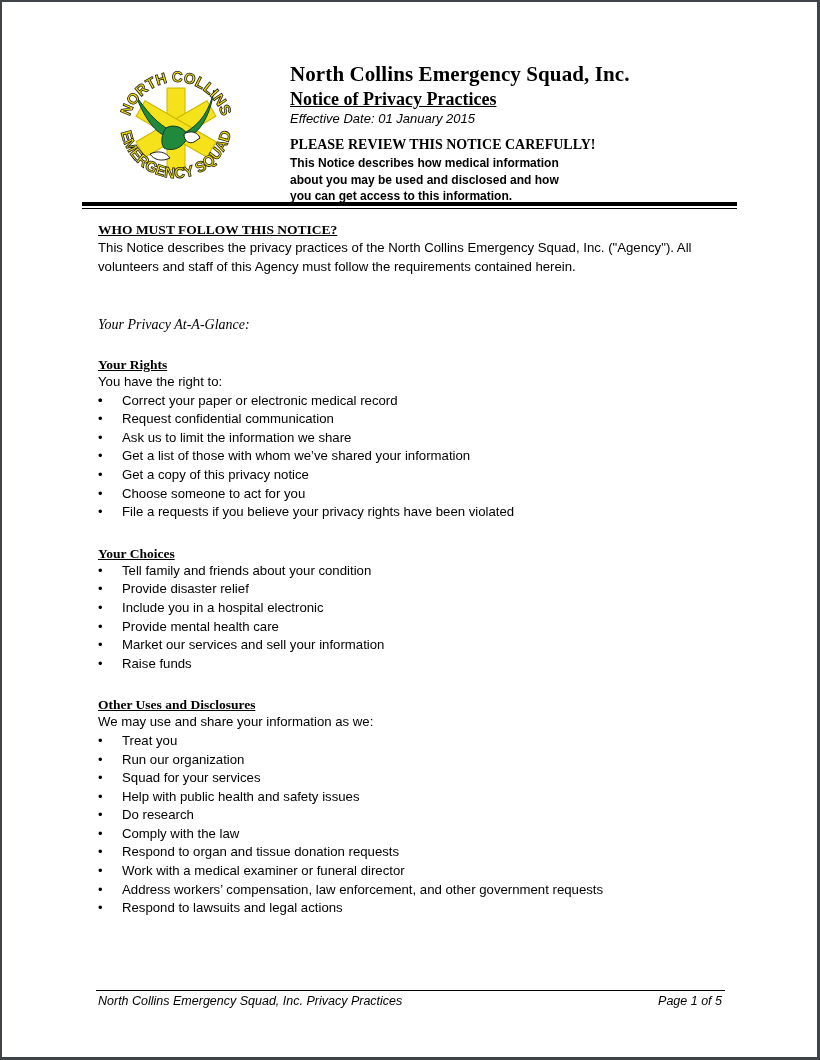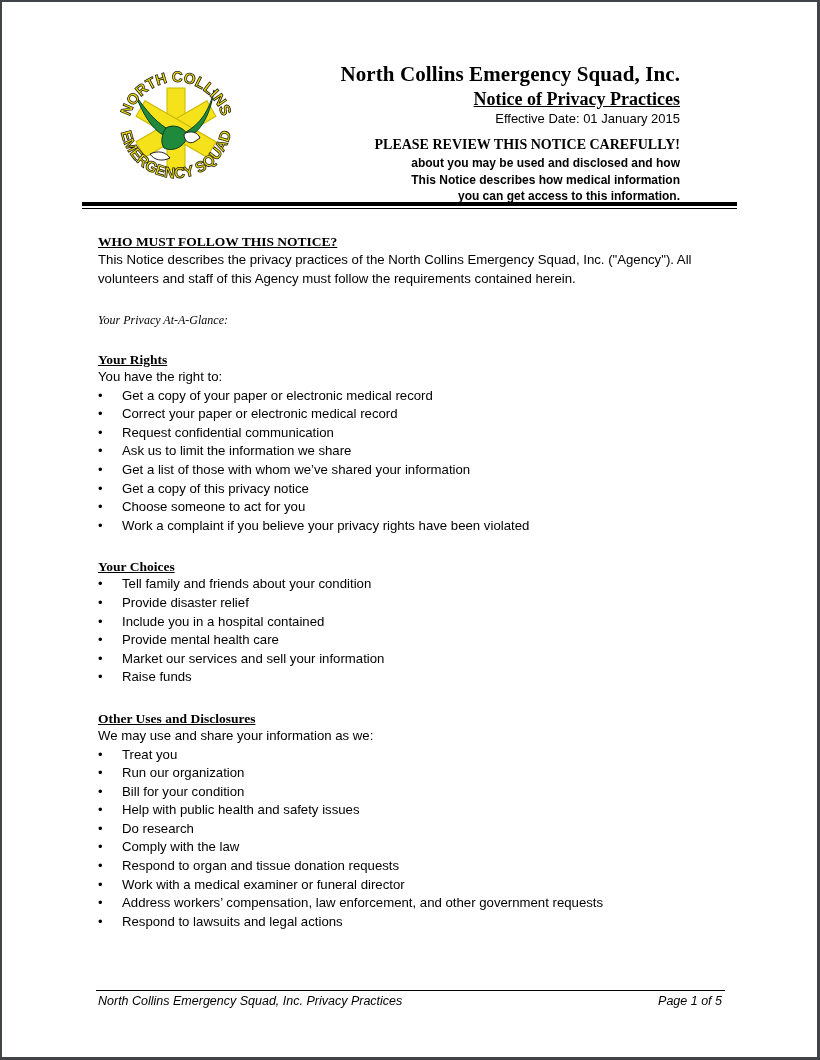--- a/index.html
+++ b/index.html
@@ -11,33 +11,33 @@
     }
     .page-frame {
       position: absolute; left: 0; top: 0; width: 820px; height: 1060px;
       box-sizing: border-box;
       border-top: 2px solid #404347;
       border-left: 2px solid #404347;
       border-right: 3px solid #404347;
       border-bottom: 3px solid #404347;
     }
     .logo { position: absolute; left: 106px; top: 58px; width: 140px; height: 140px; }
-    .hdr { position: absolute; left: 290px; width: 390px; text-align: right; }
+    .hdr { position: absolute; left: 290px; width: 390px; text-align: left; }
     .org-name { top: 62px; font-family: "Liberation Serif", serif; font-weight: bold; font-size: 21px; letter-spacing: 0.1px; }
     .notice-title { top: 89px; font-family: "Liberation Serif", serif; font-weight: bold; font-size: 18px; text-decoration: underline; }
-    .eff-date { top: 111px; font-size: 13px; }
+    .eff-date { top: 111px; font-style: italic; font-size: 13px; }
     .review { top: 137px; font-family: "Liberation Serif", serif; font-weight: bold; font-size: 14px; }
     .desc { top: 155px; font-weight: bold; font-size: 12px; line-height: 16.5px; }
     .rule-thick { position: absolute; left: 82px; top: 202px; width: 655px; height: 4px; background: #000; }
     .rule-thin { position: absolute; left: 82px; top: 208px; width: 655px; height: 1px; background: #000; }
     .content { position: absolute; left: 98px; top: 222px; width: 630px; font-size: 13.2px; }
     .sec-heading { font-family: "Liberation Serif", serif; font-weight: bold; font-size: 13.5px; text-decoration: underline; margin-top: 24px; }
-    .who-heading { margin-top: 12px; font-family: Liberation Serif, serif; }
+    .who-heading { margin-top: 0; font-family: Liberation Serif, serif; }
     .para { line-height: 19px; }
-    .glance { margin-top: 25px; font-family: "Liberation Serif", serif; font-style: italic; font-size: 12px; }
+    .glance { margin-top: 41px; font-family: "Liberation Serif", serif; font-style: italic; font-size: 14px; }
     .block { margin-top: 14px; }
     .intro { line-height: 18.6px; }
     ul.bullets { list-style: none; margin: 0; padding: 0; }
     ul.bullets li { position: relative; padding-left: 24px; line-height: 18.6px; }
     ul.bullets li .dot { position: absolute; left: 0; top: 0; font-size: 13px; }
     .footer-rule { position: absolute; left: 96px; top: 990px; width: 629px; height: 1px; background: #000; }
     .footer-left { position: absolute; left: 98px; top: 994px; font-style: italic; font-size: 12.5px; }
     .footer-right { position: absolute; right: 98px; top: 994px; font-style: italic; font-size: 12.5px; }
   </style>
 </head>
@@ -69,67 +69,67 @@
   <text class="logo-text" font-family="Liberation Sans, sans-serif" font-weight="bold" font-size="15" fill="#f2e000" stroke="#1a1a1a" stroke-width="0.8">
     <textPath href="#arcBot" startOffset="50%" text-anchor="middle">EMERGENCY SQUAD</textPath>
   </text>
 </svg>
 
 <div class="hdr org-name">North Collins Emergency Squad, Inc.</div>
 <div class="hdr notice-title">Notice of Privacy Practices</div>
 <div class="hdr eff-date">Effective Date: 01 January 2015</div>
 <div class="hdr review">PLEASE REVIEW THIS NOTICE CAREFULLY!</div>
 <div class="hdr desc">
+  <div>This Notice describes how medical information</div>
   <div>about you may be used and disclosed and how</div>
-  <div>This Notice describes how medical information</div>
   <div>you can get access to this information.</div>
 </div>
 
 <div class="rule-thick"></div>
 <div class="rule-thin"></div>
 
 <div class="content">
   <div class="sec-heading who-heading">WHO MUST FOLLOW THIS NOTICE?</div>
   <div class="para">This Notice describes the privacy practices of the North Collins Emergency Squad, Inc. ("Agency"). All volunteers and staff of this Agency must follow the requirements contained herein.</div>
   <div class="glance">Your Privacy At-A-Glance:</div>
 
   <div class="block">
     <div class="sec-heading">Your Rights</div>
     <div class="intro">You have the right to:</div>
     <ul class="bullets">
-        <li><span class="dot">•</span><span>Get a copy of your paper or electronic medical record</span></li>
+        <li><span class="dot">•</span></li>
         <li><span class="dot">•</span><span>Correct your paper or electronic medical record</span></li>
         <li><span class="dot">•</span><span>Request confidential communication</span></li>
         <li><span class="dot">•</span><span>Ask us to limit the information we share</span></li>
         <li><span class="dot">•</span><span>Get a list of those with whom we’ve shared your information</span></li>
         <li><span class="dot">•</span><span>Get a copy of this privacy notice</span></li>
         <li><span class="dot">•</span><span>Choose someone to act for you</span></li>
-        <li><span class="dot">•</span><span>Work a complaint if you believe your privacy rights have been violated</span></li>
+        <li><span class="dot">•</span><span>File a requests if you believe your privacy rights have been violated</span></li>
       </ul>
   </div>
 
   <div class="block">
     <div class="sec-heading">Your Choices</div>
     <ul class="bullets">
         <li><span class="dot">•</span><span>Tell family and friends about your condition</span></li>
         <li><span class="dot">•</span><span>Provide disaster relief</span></li>
-        <li><span class="dot">•</span><span>Include you in a hospital contained</span></li>
+        <li><span class="dot">•</span><span>Include you in a hospital electronic</span></li>
         <li><span class="dot">•</span><span>Provide mental health care</span></li>
         <li><span class="dot">•</span><span>Market our services and sell your information</span></li>
         <li><span class="dot">•</span><span>Raise funds</span></li>
       </ul>
   </div>
 
   <div class="block">
     <div class="sec-heading">Other Uses and Disclosures</div>
     <div class="intro">We may use and share your information as we:</div>
     <ul class="bullets">
         <li><span class="dot">•</span><span>Treat you</span></li>
         <li><span class="dot">•</span><span>Run our organization</span></li>
-        <li><span class="dot">•</span><span>Bill for your condition</span></li>
+        <li><span class="dot">•</span><span>Squad for your services</span></li>
         <li><span class="dot">•</span><span>Help with public health and safety issues</span></li>
         <li><span class="dot">•</span><span>Do research</span></li>
         <li><span class="dot">•</span><span>Comply with the law</span></li>
         <li><span class="dot">•</span><span>Respond to organ and tissue donation requests</span></li>
         <li><span class="dot">•</span><span>Work with a medical examiner or funeral director</span></li>
         <li><span class="dot">•</span><span>Address workers’ compensation, law enforcement, and other government requests</span></li>
         <li><span class="dot">•</span><span>Respond to lawsuits and legal actions</span></li>
       </ul>
   </div>
 </div>

